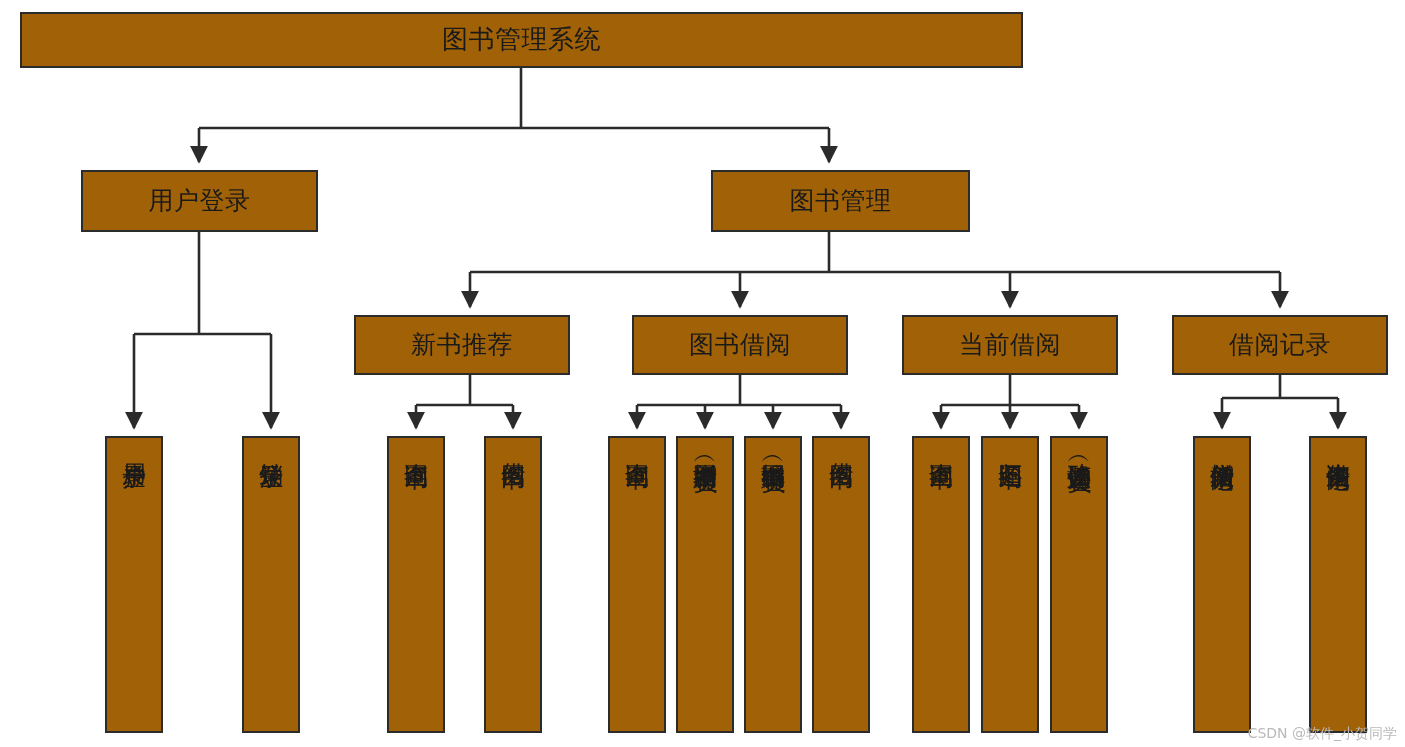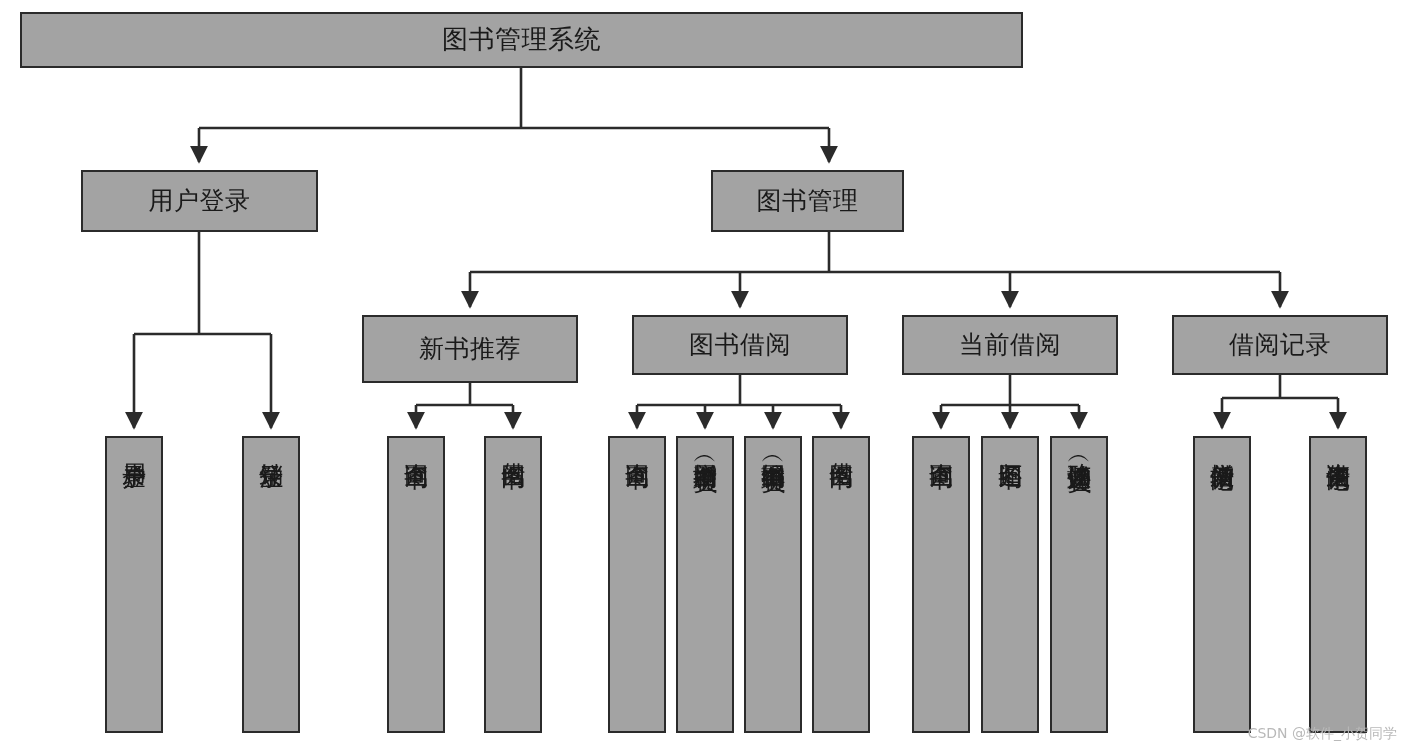--- a/index.html
+++ b/index.html
@@ -23,21 +23,21 @@
     left: 0;
     top: 0;
     width: 1405px;
     height: 747px;
     pointer-events: none;
   }
   .node {
     position: absolute;
     box-sizing: border-box;
     border: 2px solid #2b2b2b;
-    background: #a3a3a3;
+    background: #a16207;
     display: flex;
     align-items: center;
     justify-content: center;
     color: #1a1a1a;
     z-index: 2;
   }
   .node .label {
     display: block;
     line-height: 1.05;
     text-align: center;
@@ -132,25 +132,25 @@
     </g>
   </svg>
 
   <div class="node h root" style="left:20px; top:12px; width:1003px; height:56px;">
     <span class="label">图书管理系统</span>
   </div>
 
   <div class="node h" style="left:81px; top:170px; width:237px; height:62px;">
     <span class="label">用户登录</span>
   </div>
-  <div class="node h" style="left:711px; top:170px; width:193px; height:62px;">
+  <div class="node h" style="left:711px; top:170px; width:259px; height:62px;">
     <span class="label">图书管理</span>
   </div>
 
-  <div class="node h" style="left:362px; top:315px; width:216px; height:68px;">
+  <div class="node h" style="left:354px; top:315px; width:216px; height:60px;">
     <span class="label">新书推荐</span>
   </div>
   <div class="node h" style="left:902px; top:315px; width:216px; height:60px;">
     <span class="label">当前借阅</span>
   </div>
   <div class="node h" style="left:632px; top:315px; width:216px; height:60px;">
     <span class="label">图书借阅</span>
   </div>
   <div class="node h" style="left:1172px; top:315px; width:216px; height:60px;">
     <span class="label">借阅记录</span>

